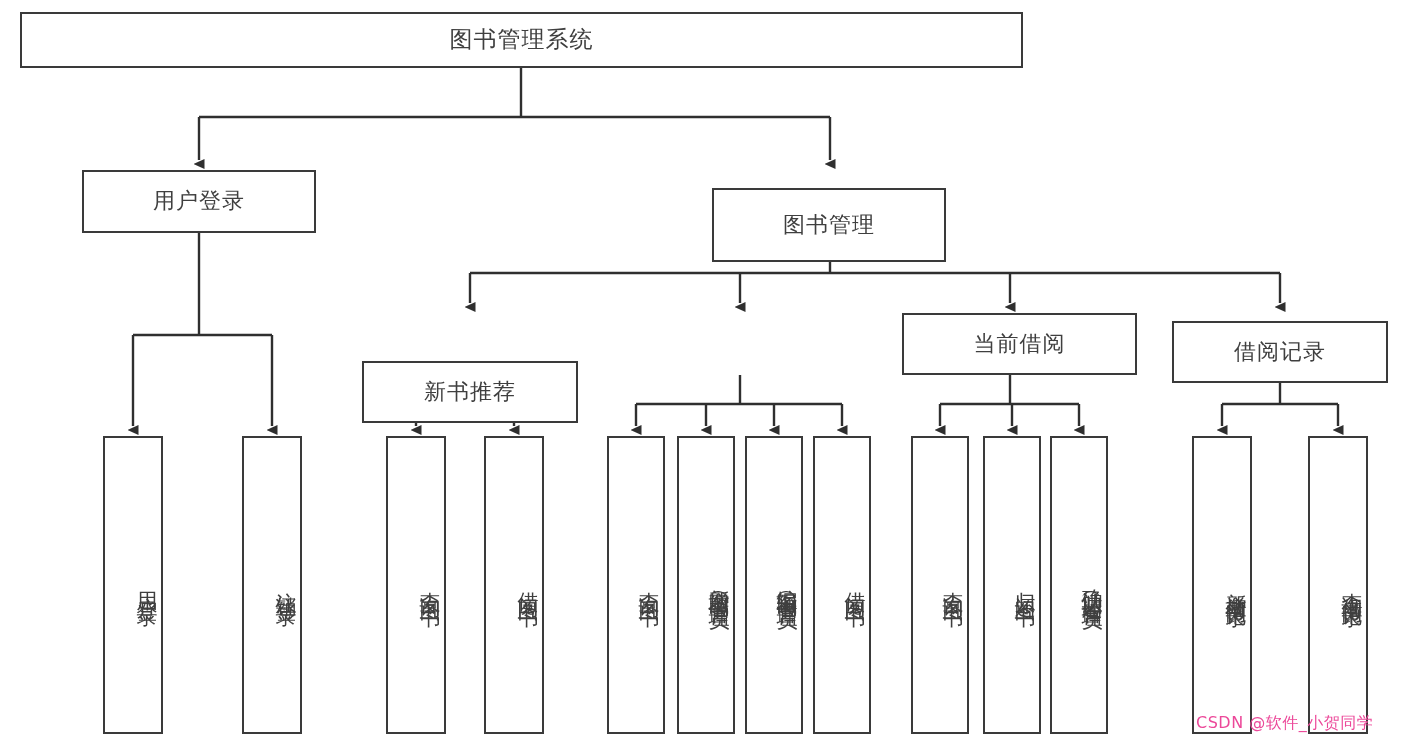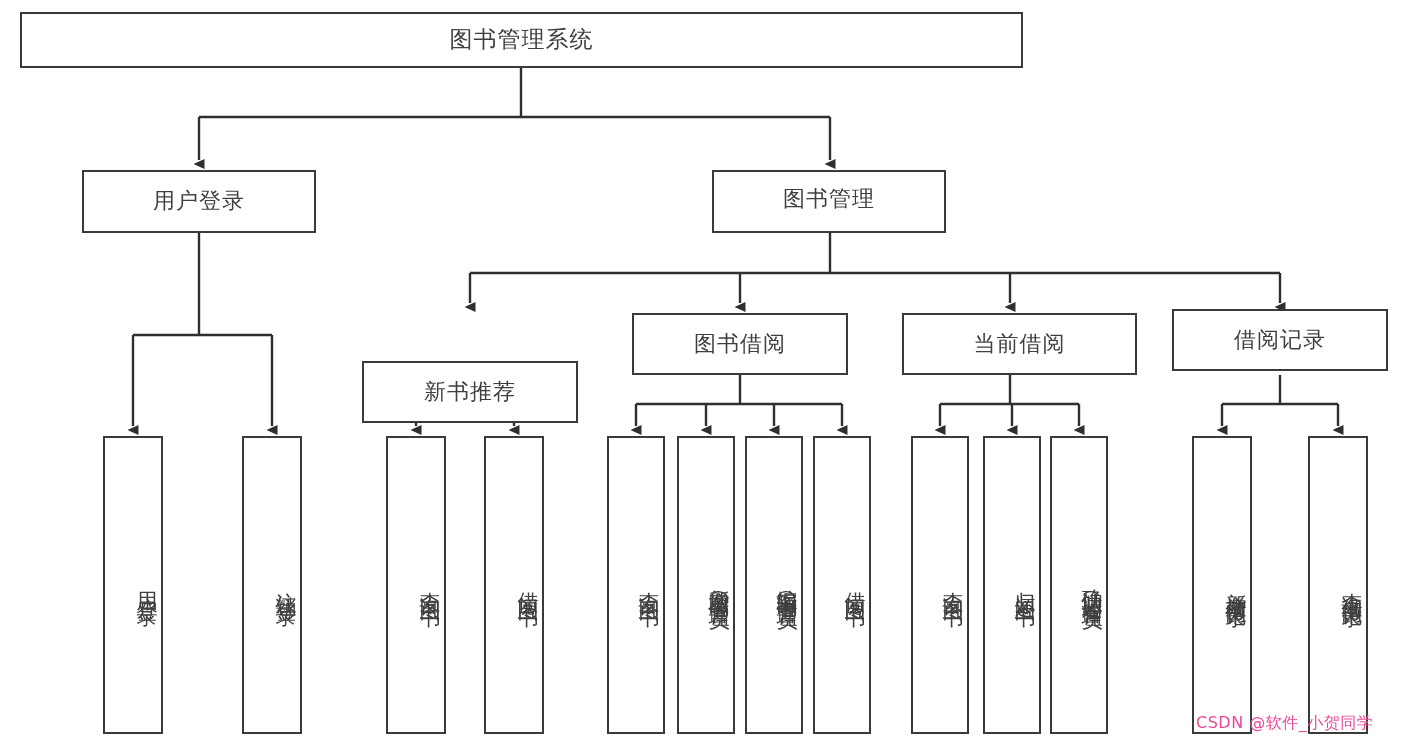--- a/index.html
+++ b/index.html
@@ -121,26 +121,25 @@
       <path d="M1280,375 L1280,404"></path>
       <path d="M1222,404 L1338,404"></path>
       <path d="M1222,404 L1222,426" marker-end="url(#arrow)"></path>
       <path d="M1338,404 L1338,426" marker-end="url(#arrow)"></path>
     </g>
   </svg>
 
   <div class="node horizontal root" style="left: 20px; top: 12px; width: 1003px; height: 56px;">图书管理系统</div>
 
   <div class="node horizontal" style="left: 82px; top: 170px; width: 234px; height: 63px;">用户登录</div>
-  <div class="node horizontal" style="left: 712px; top: 170px; width: 234px; height: 63px; font-family: Liberation Mono, monospace;">图书管理</div>
+  <div class="node horizontal" style="left: 712px; top: 188px; width: 234px; height: 74px;">图书管理</div>
 
   <div class="node horizontal" style="left: 362px; top: 313px; width: 216px; height: 62px; margin-top: 48px;">新书推荐</div>
-  <div class="node horizontal" style="left: 632px; top: 313px; width: 216px; height: 62px;">图书借阅</div>
   <div class="node horizontal" style="left: 902px; top: 313px; width: 235px; height: 62px;">当前借阅</div>
-  <div class="node horizontal" style="left: 1172px; top: 309px; width: 216px; height: 62px;">借阅记录</div>
+  <div class="node horizontal" style="left: 1172px; top: 321px; width: 216px; height: 62px;">借阅记录</div>
 
   <div class="node vertical" style="left: 103px; top: 436px; width: 60px; height: 298px;">
       <span class="vlabel">用户登录</span>
     </div>
   <div class="node vertical" style="left: 242px; top: 436px; width: 60px; height: 298px;">
       <span class="vlabel">注销登录</span>
     </div>
   <div class="node vertical" style="left: 386px; top: 436px; width: 60px; height: 298px;">
       <span class="vlabel">查询图书</span>
     </div>

